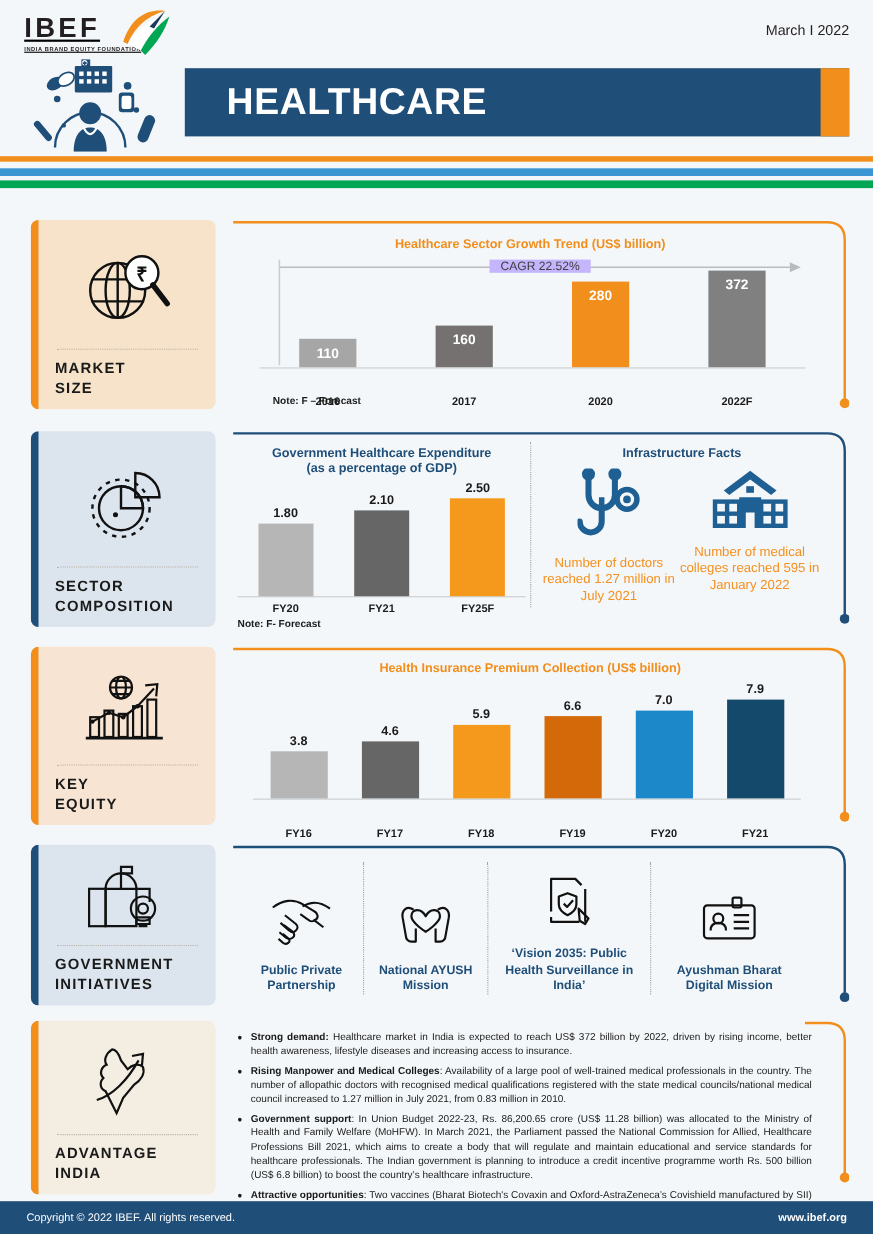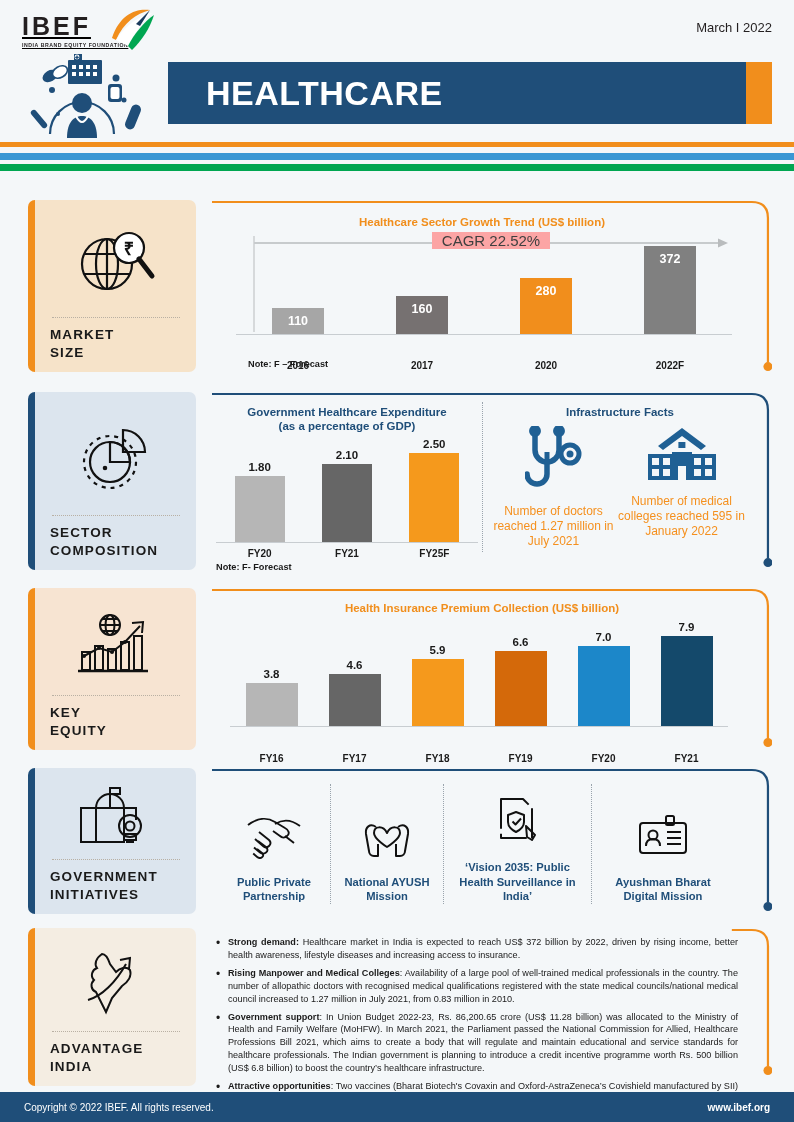--- a/index.html
+++ b/index.html
@@ -184,36 +184,36 @@
       <div class="chart-title" style="position:absolute; left:0; right:18px; top:16px; color:#F18E1C;">Healthcare Sector Growth Trend (US$ billion)</div>
 
       <svg style="position:absolute; left:42px; top:36px;" width="480" height="14">
         <path d="M2 7 H466" stroke="#b9bcbe" stroke-width="1.4" fill="none"></path>
         <path d="M466 2.5 L476 7 L466 11.5 Z" fill="#b9bcbe"></path>
       </svg>
       <svg style="position:absolute; left:42px; top:36px;" width="14" height="98">
         <path d="M2 0 V96" stroke="#c9cccf" stroke-width="1.4" fill="none"></path>
       </svg>
       <div style="position:absolute; left:0; right:0; top:32px; text-align:center;">
-        <span style="background:#fca5a5; padding:0 10px; font-size:15px; color:#3f3f3f;">CAGR 22.52%</span>
+        <span style="background:#c4b5fd; padding:0 10px; font-size:11px; color:#3f3f3f;">CAGR 22.52%</span>
       </div>
 
       <div class="bars" style="position:absolute; left:26px; right:40px; top:44px; height:90px;">
         <div class="bar-col">
           <div class="bar" style="height:26px; background:#A6A6A6;">
             <div class="bar-val-in">110</div>
           </div>
         </div>
         <div class="bar-col">
           <div class="bar" style="height:38px; background:#767171;">
             <div class="bar-val-in">160</div>
           </div>
         </div>
         <div class="bar-col">
-          <div class="bar" style="height:56px; background:#F18E1C;">
+          <div class="bar" style="height:78px; background:#F18E1C;">
             <div class="bar-val-in">280</div>
           </div>
         </div>
         <div class="bar-col">
           <div class="bar" style="height:88px; background:#808080;">
             <div class="bar-val-in">372</div>
           </div>
         </div>
       </div>
       <div class="axis" style="left:26px; right:40px; top:134px;"></div>

